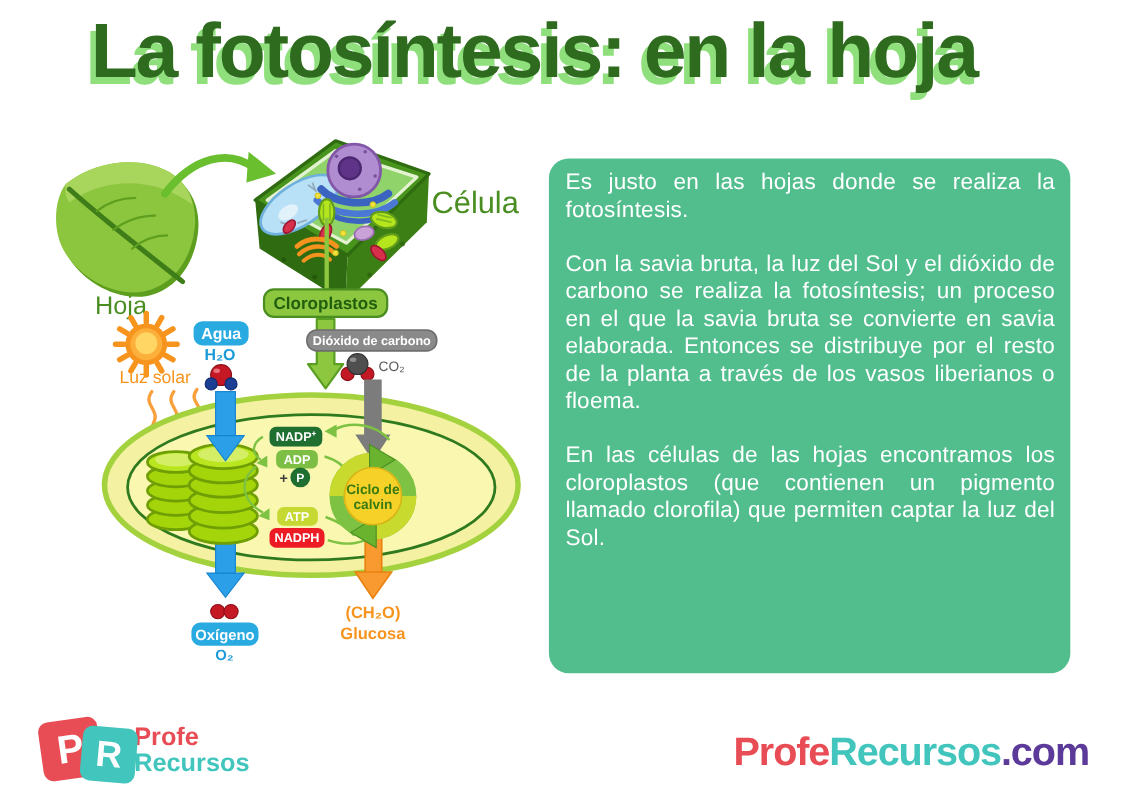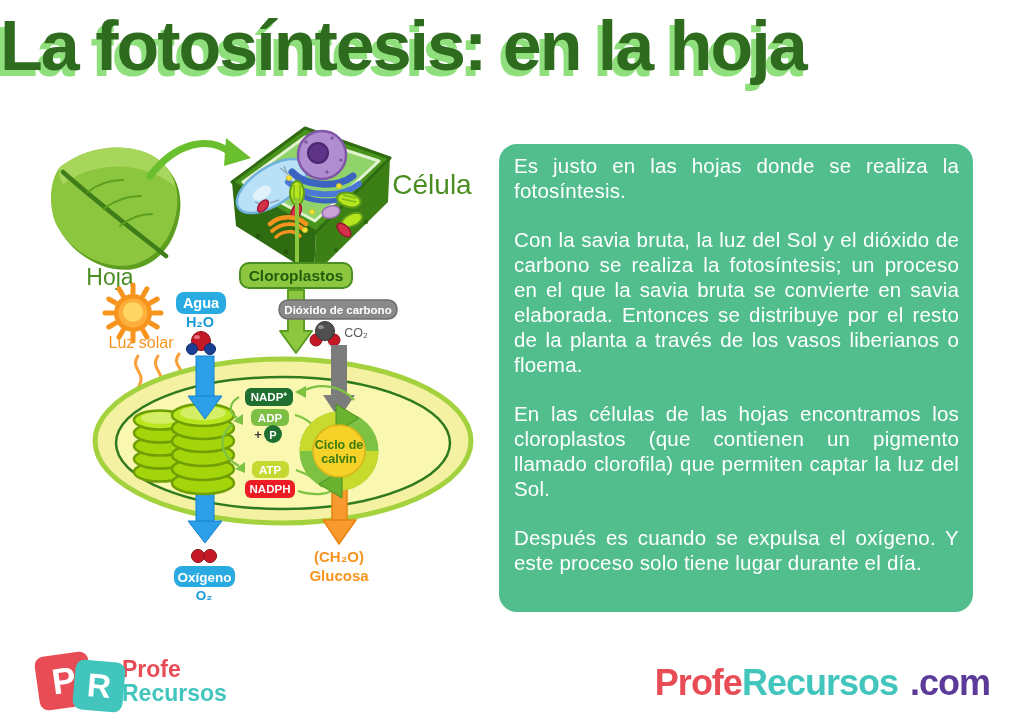--- a/index.html
+++ b/index.html
@@ -1,21 +1,21 @@
 <!DOCTYPE html>
 <html><head>
 <meta charset="utf-8">
 <style>
   html,body{margin:0;padding:0;}
   body{
     width:1024px;height:724px;position:relative;overflow:hidden;
     background:#ffffff;font-family:"Liberation Sans",sans-serif;
   }
   .page-title{
-    position:absolute;top:6px;left:0;width:888px;text-align:left;
+    position:absolute;top:6px;left:0;width:888px;text-align:right;
     font-size:70px;font-weight:bold;letter-spacing:-2px;color:#2e6b1e;
     text-shadow:-5px 6px 0 #8fe07d;margin:0;
   }
   .diagram-svg{position:absolute;left:0;top:0;width:500px;height:645px;}
   svg text{font-family:"Liberation Sans",sans-serif;}
   .text-panel{
     position:absolute;left:499px;top:144px;width:474px;height:468px;
     background:#52be8e;border-radius:18px;box-sizing:border-box;
     padding:9px 14px 8px 15px;overflow:hidden;
   }
@@ -35,21 +35,21 @@
     transform:rotate(5deg);font-size:33px;z-index:2;}
   .brand-text{position:absolute;left:86px;top:8px;line-height:1.04;font-weight:bold;font-size:23px;}
   .brand-text .l1{color:#e84c55;}
   .brand-text .l2{color:#41c5bd;}
   .footer-site{
     position:absolute;right:34px;top:662px;font-size:36px;font-weight:bold;
     letter-spacing:-1px;white-space:nowrap;
   }
   .footer-site .s1{color:#e84c55;}
   .footer-site .s2{color:#41c5bd;}
-  .footer-site .s3{color:#5c3a99;margin-left:12px;}
+  .footer-site .s3{color:#5c3a99;}
 </style>
 </head>
 <body>
 
 <h1 class="page-title">La fotosíntesis: en la hoja</h1>
 
 <svg class="diagram-svg" viewBox="0 0 500 645">
 
   <g>
     <path d="M60,167 C88,145 128,142 153,156 C173,167 181,189 176,214 C171,240 155,260 131,265 C103,270 71,252 57,226 C48,208 49,181 60,167 Z" fill="#5d9e1f" transform="translate(3,4)"></path>
@@ -274,21 +274,20 @@
   <text x="204" y="600" text-anchor="middle" font-size="13.5" font-weight="bold" fill="#1b9ad8">O₂</text>
 
   <text x="339" y="562" text-anchor="middle" font-size="15" font-weight="bold" fill="#f7941e">(CH₂O)</text>
   <text x="339" y="581" text-anchor="middle" font-size="15" font-weight="bold" fill="#f7941e">Glucosa</text>
 </svg>
 
 <div class="text-panel">
   <p>Es justo en las hojas donde se realiza la fotosíntesis.</p>
   <p>Con la savia bruta, la luz del Sol y el dióxido de carbono se realiza la fotosíntesis; un proceso en el que la savia bruta se convierte en savia elaborada. Entonces se distribuye por el resto de la planta a través de los vasos liberianos o floema.</p>
   <p>En las células de las hojas encontramos los cloroplastos (que contienen un pigmento llamado clorofila) que permiten captar la luz del Sol.</p>
-  <p>Después es cuando se expulsa el oxígeno. Y este proceso solo tiene lugar durante el día.</p>
 </div>
 
 <div class="footer-logo">
   <div class="logo-square p">
       <span>P</span>
     </div>
   <div class="logo-square r">
       <span>R</span>
     </div>
   <div class="brand-text">

